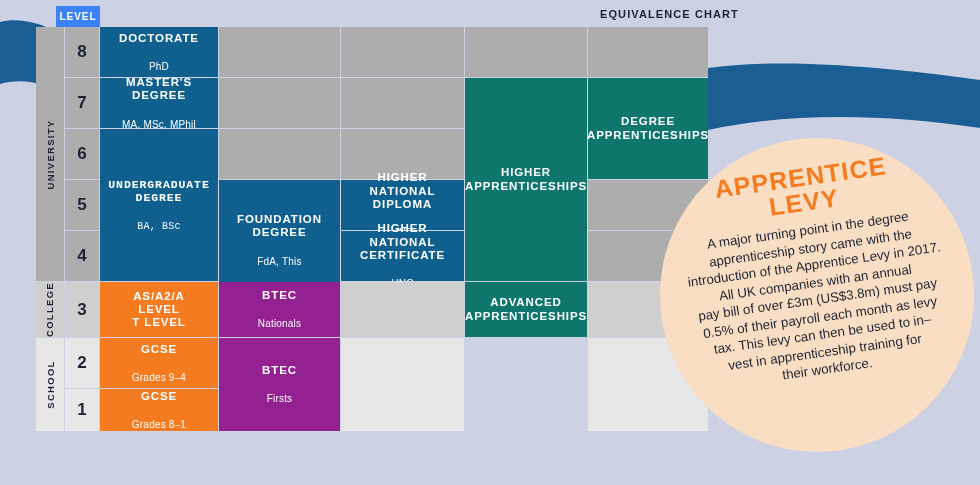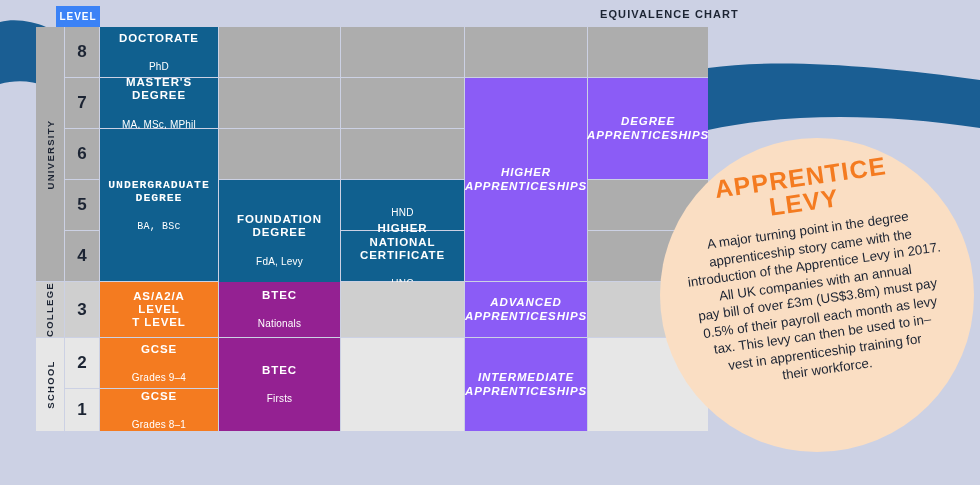--- a/index.html
+++ b/index.html
@@ -67,21 +67,21 @@
     font-size:11.5px;font-weight:bold;letter-spacing:0.9px;color:#ffffff;
     text-transform:uppercase;
   }
   .qual .t2{
     font-size:10px;font-weight:normal;letter-spacing:0.2px;color:#ffffff;
     margin-top:16px;
   }
   .c-blue{background:#10608f;}
   .c-orange{background:#f47b20;}
   .c-purple{background:#942192;}
-  .c-green{background:#8b5cf6;font-style:italic;}
+  .c-green{background:#0f766e;}
   .c-grey-d{background:#adadad;}
   .c-grey-l{background:#e7e7e7;}
   .c-grey-m{background:#cfcfcf;}
 
   
   .levy{
     position:absolute;left:660px;top:138px;width:314px;height:314px;
     border-radius:50%;background:#fadec3;
     overflow:hidden;
   }
@@ -166,53 +166,51 @@
     <div class="cell qual c-orange" style="left:64px;top:362px;width:118px;height:42px;">
       <span class="t1">GCSE</span>
       <span class="t2">Grades 8–1</span>
     </div>
 
     <div class="cell c-grey-d" style="left:183px;top:0;width:121px;height:50px;"></div>
     <div class="cell c-grey-d" style="left:183px;top:51px;width:121px;height:50px;"></div>
     <div class="cell c-grey-d" style="left:183px;top:102px;width:121px;height:50px;"></div>
     <div class="cell qual c-blue" style="left:183px;top:153px;width:121px;height:120px;">
       <span class="t1">FOUNDATION DEGREE</span>
-      <span class="t2">FdA, Levy</span>
+      <span class="t2">FdA, This</span>
     </div>
     <div class="cell qual c-purple" style="left:183px;top:255px;width:121px;height:55px;">
       <span class="t1">BTEC</span>
       <span class="t2">Nationals</span>
     </div>
     <div class="cell qual c-purple" style="left:183px;top:311px;width:121px;height:93px;">
       <span class="t1">BTEC</span>
       <span class="t2">Firsts</span>
     </div>
 
     <div class="cell c-grey-d" style="left:305px;top:0;width:123px;height:50px;"></div>
     <div class="cell c-grey-d" style="left:305px;top:51px;width:123px;height:50px;"></div>
     <div class="cell c-grey-d" style="left:305px;top:102px;width:123px;height:50px;"></div>
     <div class="cell qual c-blue" style="left:305px;top:153px;width:123px;height:50px;">
+      <span class="t1">HIGHER NATIONAL DIPLOMA</span>
       <span class="t2">HND</span>
     </div>
     <div class="cell qual c-blue" style="left:305px;top:204px;width:123px;height:50px;">
       <span class="t1">HIGHER NATIONAL CERTIFICATE</span>
       <span class="t2">HNC</span>
     </div>
     <div class="cell c-grey-m" style="left:305px;top:255px;width:123px;height:55px;"></div>
     <div class="cell c-grey-l" style="left:305px;top:311px;width:123px;height:93px;"></div>
 
     <div class="cell c-grey-d" style="left:429px;top:0;width:122px;height:50px;"></div>
     <div class="cell qual c-green" style="left:429px;top:51px;width:122px;height:203px;">
       <span class="t1">HIGHER APPRENTICESHIPS</span>
     </div>
     <div class="cell qual c-green" style="left:429px;top:255px;width:122px;height:55px;">
       <span class="t1">ADVANCED APPRENTICESHIPS</span>
-    </div>
-    <div class="cell qual c-green" style="left:429px;top:311px;width:122px;height:93px;">
-      <span class="t1">INTERMEDIATE APPRENTICESHIPS</span>
     </div>
 
     <div class="cell c-grey-d" style="left:552px;top:0;width:120px;height:50px;"></div>
     <div class="cell qual c-green" style="left:552px;top:51px;width:120px;height:101px;">
       <span class="t1">DEGREE APPRENTICESHIPS</span>
     </div>
     <div class="cell c-grey-d" style="left:552px;top:153px;width:120px;height:50px;"></div>
     <div class="cell c-grey-d" style="left:552px;top:204px;width:120px;height:50px;"></div>
     <div class="cell c-grey-m" style="left:552px;top:255px;width:120px;height:55px;"></div>
     <div class="cell c-grey-l" style="left:552px;top:311px;width:120px;height:93px;"></div>

